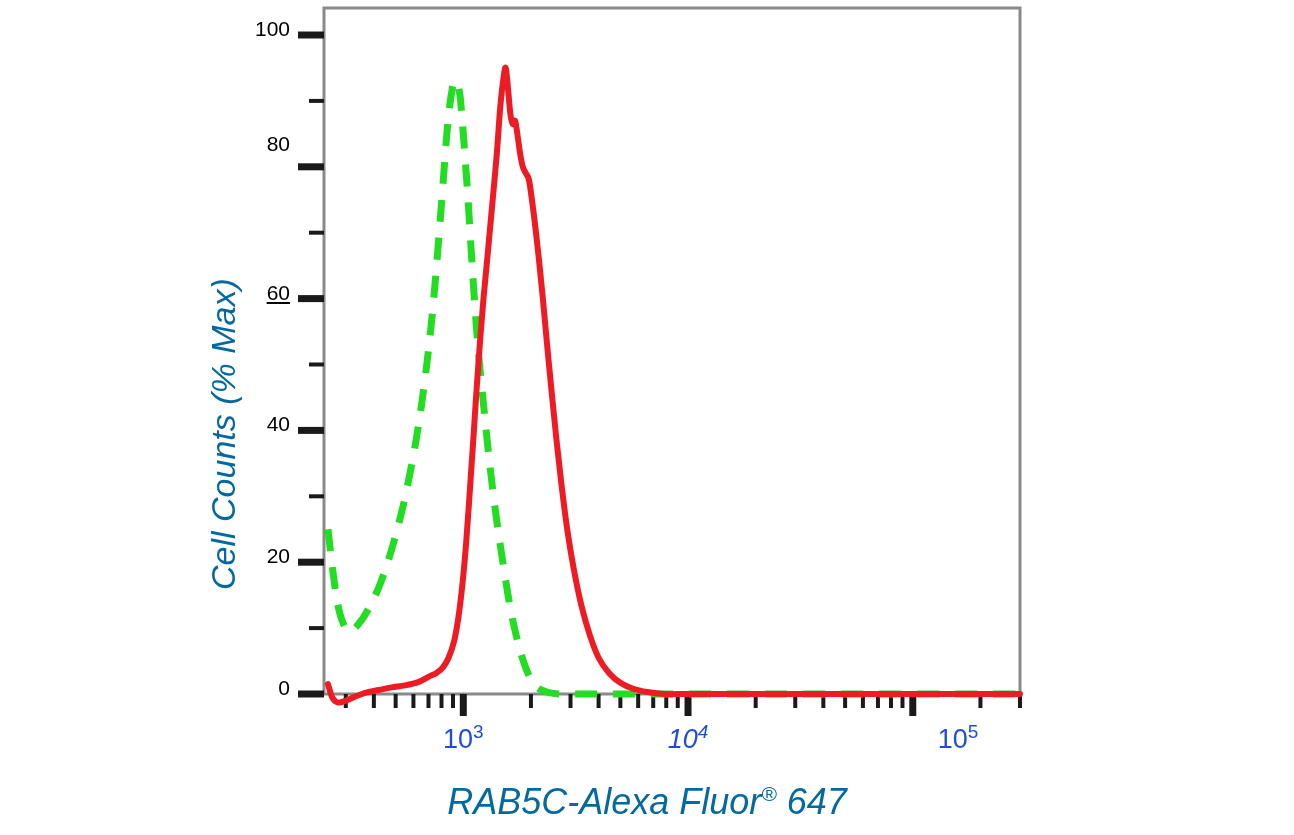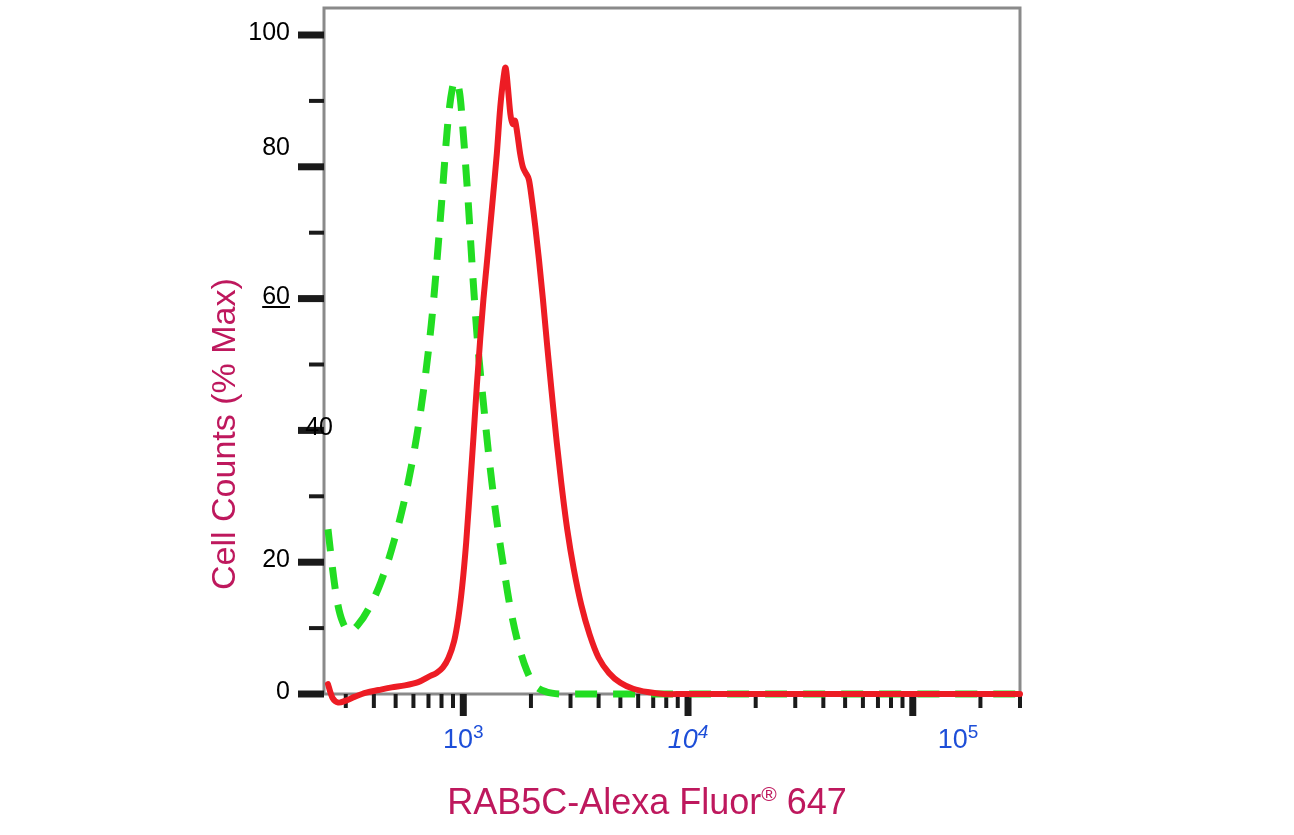--- a/index.html
+++ b/index.html
@@ -21,23 +21,24 @@
   }
   #plot-svg {
     position: absolute;
     left: 0;
     top: 0;
     width: 1294px;
     height: 835px;
   }
   .axis-title {
     position: absolute;
-    color: #be185d;
+    color: #0369a1;
     font-weight: 400;
     white-space: nowrap;
+    font-style: italic;
   }
   #y-axis-title {
     font-size: 34px;
     left: 0;
     top: 0;
     transform-origin: 0 0;
   }
   #y-axis-title-inner {
     position: absolute;
     left: 204px;
@@ -56,21 +57,21 @@
     font-size: 36px;
   }
   #x-axis-title sup {
     font-size: 21px;
     vertical-align: super;
     line-height: 0;
   }
   .tick-label {
     position: absolute;
     color: #000000;
-    font-size: 25px;
+    font-size: 21px;
     text-align: right;
     white-space: nowrap;
   }
   .xtick-label {
     position: absolute;
     color: #1d4ed8;
     font-size: 27px;
     white-space: nowrap;
     text-align: center;
   }
@@ -135,21 +136,21 @@
       </g>
     <g id="series-layer">
         <path d="M 327.98 529.25 C 328.75 535.84, 331.01 556.71, 332.56 568.79 C 334.11 580.87, 335.64 592.95, 337.29 601.74 C 338.94 610.53, 340.52 616.57, 342.47 621.51 C 344.42 626.45, 346.39 630.85, 348.98 631.39 C 351.57 631.94, 354.68 628.65, 358.00 624.81 C 361.31 620.96, 365.03 615.47, 368.85 608.33 C 372.67 601.19, 376.78 592.95, 380.92 581.97 C 385.05 570.99, 389.37 557.81, 393.67 542.43 C 397.96 527.05, 402.35 510.58, 406.70 489.71 C 411.04 468.84, 415.64 444.68, 419.73 417.22 C 423.82 389.76, 427.80 357.91, 431.23 324.96 C 434.65 292.01, 437.58 252.47, 440.28 219.52 C 442.98 186.57, 445.40 149.23, 447.43 127.26 C 449.46 105.29, 451.00 95.41, 452.46 87.72 C 453.93 80.03, 454.98 80.03, 456.21 81.13 C 457.43 82.23, 458.63 85.52, 459.81 94.31 C 460.99 103.10, 461.92 116.28, 463.29 133.85 C 464.66 151.42, 466.50 176.69, 468.05 199.75 C 469.60 222.81, 470.97 248.08, 472.59 272.24 C 474.21 296.40, 475.96 322.76, 477.78 344.73 C 479.59 366.70, 481.52 384.27, 483.50 404.04 C 485.47 423.81, 487.54 444.68, 489.65 463.35 C 491.75 482.02, 493.93 499.59, 496.13 516.07 C 498.34 532.54, 500.49 546.82, 502.87 562.20 C 505.24 577.58, 507.78 594.60, 510.38 608.33 C 512.98 622.06, 515.70 634.14, 518.47 644.58 C 521.23 655.01, 524.09 664.02, 526.96 670.93 C 529.83 677.85, 532.42 682.58, 535.71 686.09 C 538.99 689.61, 542.60 690.71, 546.69 692.02 C 550.77 693.34, 554.71 693.67, 560.24 694.00 C 565.76 694.33, 571.51 694.00, 579.82 694.00 C 588.13 694.00, 597.86 694.00, 610.09 694.00 C 622.33 694.00, 637.26 694.00, 653.22 694.00 C 669.17 694.00, 685.12 694.00, 705.83 694.00 C 726.53 694.00, 751.28 694.00, 777.46 694.00 C 803.65 694.00, 833.77 694.00, 862.91 694.00 C 892.06 694.00, 926.17 694.00, 952.35 694.00 C 978.53 694.00, 1008.72 694.00, 1020.00 694.00" fill="none" stroke="#22DD22" stroke-width="7" stroke-linecap="butt" stroke-linejoin="round" stroke-dasharray="22 16"></path>
         <path d="M 327.98 684.12 C 328.75 686.42, 330.83 694.88, 332.56 697.95 C 334.29 701.03, 336.14 702.13, 338.35 702.57 C 340.55 703.01, 342.99 701.58, 345.78 700.59 C 348.57 699.60, 351.67 697.95, 355.08 696.64 C 358.49 695.32, 362.33 693.78, 366.25 692.68 C 370.17 691.58, 374.39 690.92, 378.62 690.05 C 382.85 689.17, 387.27 688.18, 391.65 687.41 C 396.04 686.64, 400.52 686.31, 404.94 685.43 C 409.36 684.55, 414.27 683.57, 418.20 682.14 C 422.12 680.71, 425.43 678.40, 428.48 676.87 C 431.53 675.33, 434.13 674.45, 436.51 672.91 C 438.88 671.37, 440.71 670.17, 442.72 667.64 C 444.74 665.11, 446.68 662.15, 448.57 657.75 C 450.46 653.36, 452.47 647.87, 454.09 641.28 C 455.71 634.69, 456.91 627.55, 458.29 618.22 C 459.66 608.88, 461.00 597.90, 462.31 585.26 C 463.63 572.63, 464.91 558.36, 466.18 542.43 C 467.44 526.50, 468.68 507.28, 469.90 489.71 C 471.11 472.14, 472.30 454.56, 473.48 436.99 C 474.65 419.42, 475.80 400.75, 476.93 384.27 C 478.06 367.80, 479.18 352.42, 480.27 338.14 C 481.36 323.86, 482.44 310.68, 483.50 298.60 C 484.56 286.52, 485.60 276.63, 486.62 265.65 C 487.65 254.67, 488.53 244.78, 489.65 232.70 C 490.76 220.62, 492.11 206.34, 493.30 193.16 C 494.50 179.98, 495.67 167.90, 496.83 153.62 C 497.98 139.34, 499.11 120.12, 500.23 107.49 C 501.34 94.86, 502.59 84.42, 503.51 77.83 C 504.44 71.24, 505.01 66.30, 505.75 67.95 C 506.49 69.60, 507.17 80.03, 507.94 87.72 C 508.71 95.41, 509.57 108.04, 510.38 114.08 C 511.18 120.12, 511.97 122.87, 512.76 123.97 C 513.54 125.06, 514.32 119.02, 515.08 120.67 C 515.85 122.32, 516.51 128.36, 517.35 133.85 C 518.19 139.34, 519.21 148.13, 520.12 153.62 C 521.03 159.11, 521.84 163.50, 522.81 166.80 C 523.78 170.09, 524.91 171.19, 525.94 173.39 C 526.97 175.59, 527.98 175.59, 528.97 179.98 C 529.97 184.37, 530.87 192.06, 531.92 199.75 C 532.96 207.44, 534.08 216.23, 535.24 226.11 C 536.41 236.00, 537.64 246.98, 538.91 259.06 C 540.18 271.14, 541.51 284.32, 542.87 298.60 C 544.24 312.88, 545.65 329.35, 547.10 344.73 C 548.55 360.11, 550.03 375.48, 551.55 390.86 C 553.06 406.24, 554.55 421.61, 556.18 436.99 C 557.80 452.37, 559.48 467.74, 561.31 483.12 C 563.15 498.50, 565.14 514.97, 567.21 529.25 C 569.28 543.53, 571.37 556.16, 573.72 568.79 C 576.07 581.42, 578.63 594.05, 581.29 605.03 C 583.95 616.02, 586.78 625.90, 589.66 634.69 C 592.55 643.48, 595.37 651.38, 598.60 657.75 C 601.82 664.13, 605.37 668.74, 609.00 672.91 C 612.63 677.09, 616.35 680.16, 620.38 682.80 C 624.41 685.43, 628.65 687.19, 633.17 688.73 C 637.68 690.27, 642.37 691.14, 647.48 692.02 C 652.58 692.90, 657.02 693.67, 663.78 694.00 C 670.54 694.33, 676.34 694.00, 688.03 694.00 C 699.72 694.00, 716.03 694.00, 733.91 694.00 C 751.78 694.00, 769.08 694.00, 795.26 694.00 C 821.44 694.00, 853.54 694.00, 890.99 694.00 C 928.45 694.00, 998.50 694.00, 1020.00 694.00" fill="none" stroke="#ED1C24" stroke-width="6" stroke-linecap="round" stroke-linejoin="round"></path>
       </g>
   </svg>
 
   <div id="y-labels">
       <div class="tick-label" style="width: 70px; left: 220px; top: 676px;">0</div>
       <div class="tick-label" style="width: 70px; left: 220px; top: 544.2px;">20</div>
-      <div class="tick-label" style="width: 70px; left: 220px; top: 412.4px; margin-left: 43px;">40</div>
+      <div class="tick-label" style="width: 70px; left: 220px; top: 412.4px;">40</div>
       <div class="tick-label" style="width: 70px; left: 220px; top: 280.6px; text-decoration: underline;">60</div>
       <div class="tick-label" style="width: 70px; left: 220px; top: 132px;">80</div>
       <div class="tick-label" style="width: 70px; left: 220px; top: 17px;">100</div>
     </div>
   <div id="x-labels">
       <div class="xtick-label" style="width: 120px; left: 403.291px; top: 724px;">10<sup>3</sup></div>
       <div class="xtick-label" style="width: 120px; left: 628.032px; top: 724px; font-style: italic;">10<sup>4</sup></div>
       <div class="xtick-label" style="width: 120px; left: 898px; top: 724px;">10<sup>5</sup></div>
     </div>
 

